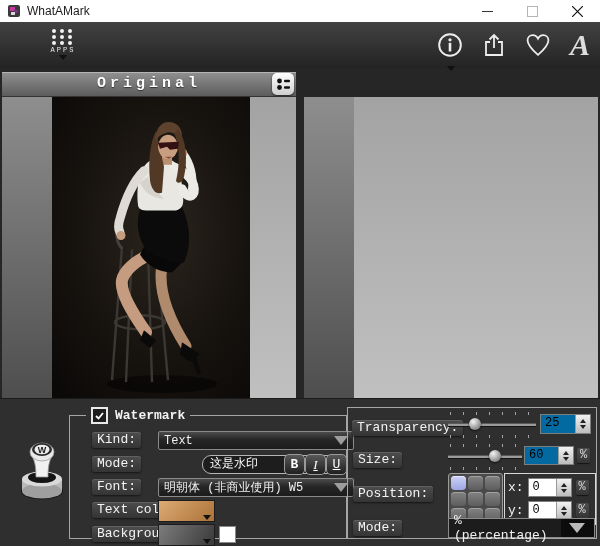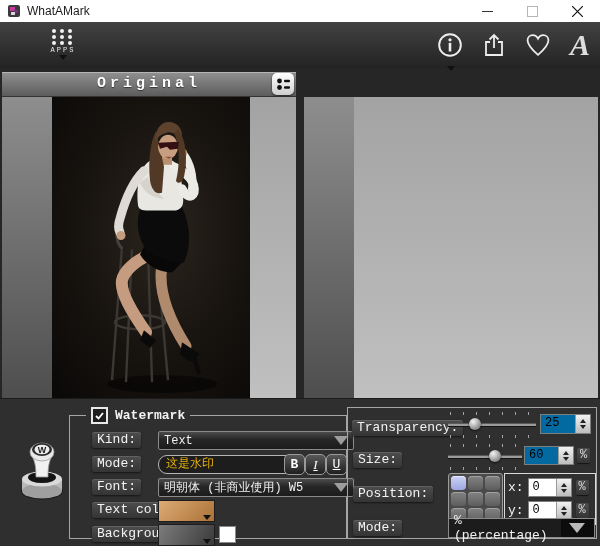--- a/index.html
+++ b/index.html
@@ -53,21 +53,21 @@
         color:#f2f2f2;font-size:13px;font-weight:bold;}
   .checkbox{width:13px;height:13px;background:#1e1e1e;border:2px solid #e9e9e9;display:flex;align-items:center;justify-content:center;}
   .chip{position:absolute;background:linear-gradient(#4d4d4d,#343434);border-radius:3px;
         box-shadow:0 1px 2px #151515, inset 0 1px 0 #616161;color:#f4f4f4;font-size:13px;
         line-height:16px;padding:0 5px;white-space:nowrap;}
   .dd{position:absolute;background:linear-gradient(#4b4b4b 0%,#262626 45%,#1c1c1c 100%);
         border:1px solid #8a8a8a;border-radius:2px;color:#f0f0f0;font-size:12px;
         display:flex;align-items:center;padding:0 5px;}
   .dd-caret{margin-left:auto;width:0;height:0;border-left:7px solid transparent;border-right:7px solid transparent;border-top:9px solid #9d9d9d;}
   .pill-input{position:absolute;background:#1d1d1d;border:1px solid #b5b5b5;border-radius:9px;
-        color:#eab308;font-size:12px;line-height:16px;padding:0 7px;}
+        color:#ffffff;font-size:12px;line-height:16px;padding:0 7px;margin-left:44px;}
   .fmt-btn{position:absolute;width:19px;height:19px;border-radius:5px;border:1px solid #9a9a9a;
         background:linear-gradient(#585858,#1f1f1f);color:#fff;font-size:13px;
         display:flex;align-items:center;justify-content:center;}
   .fmt-b{font-weight:bold;}
   .fmt-i{font-style:italic;font-family:"Liberation Serif",serif;text-decoration:underline;}
   .fmt-u{text-decoration:underline;}
   .swatch{position:absolute;width:55px;height:20px;border:1px solid #1c1c1c;}
   .swatch-sheen{position:absolute;inset:0;background:linear-gradient(135deg,rgba(255,255,255,.28),rgba(0,0,0,.18));}
   .swatch-caret{position:absolute;right:3px;bottom:1px;width:0;height:0;
         border-left:4px solid transparent;border-right:4px solid transparent;border-top:5px solid #111;}

